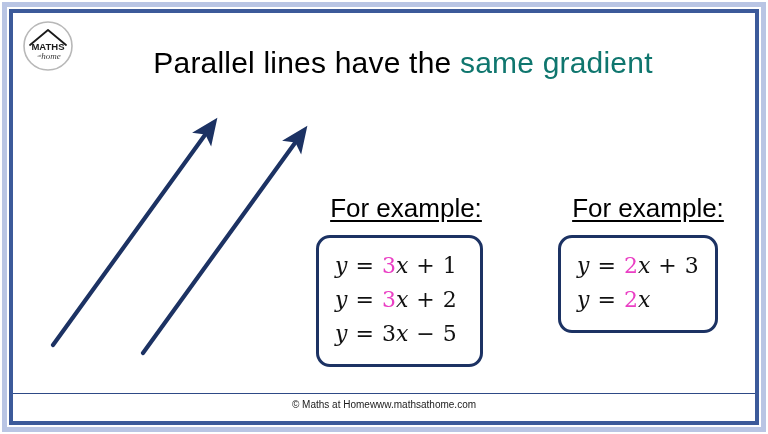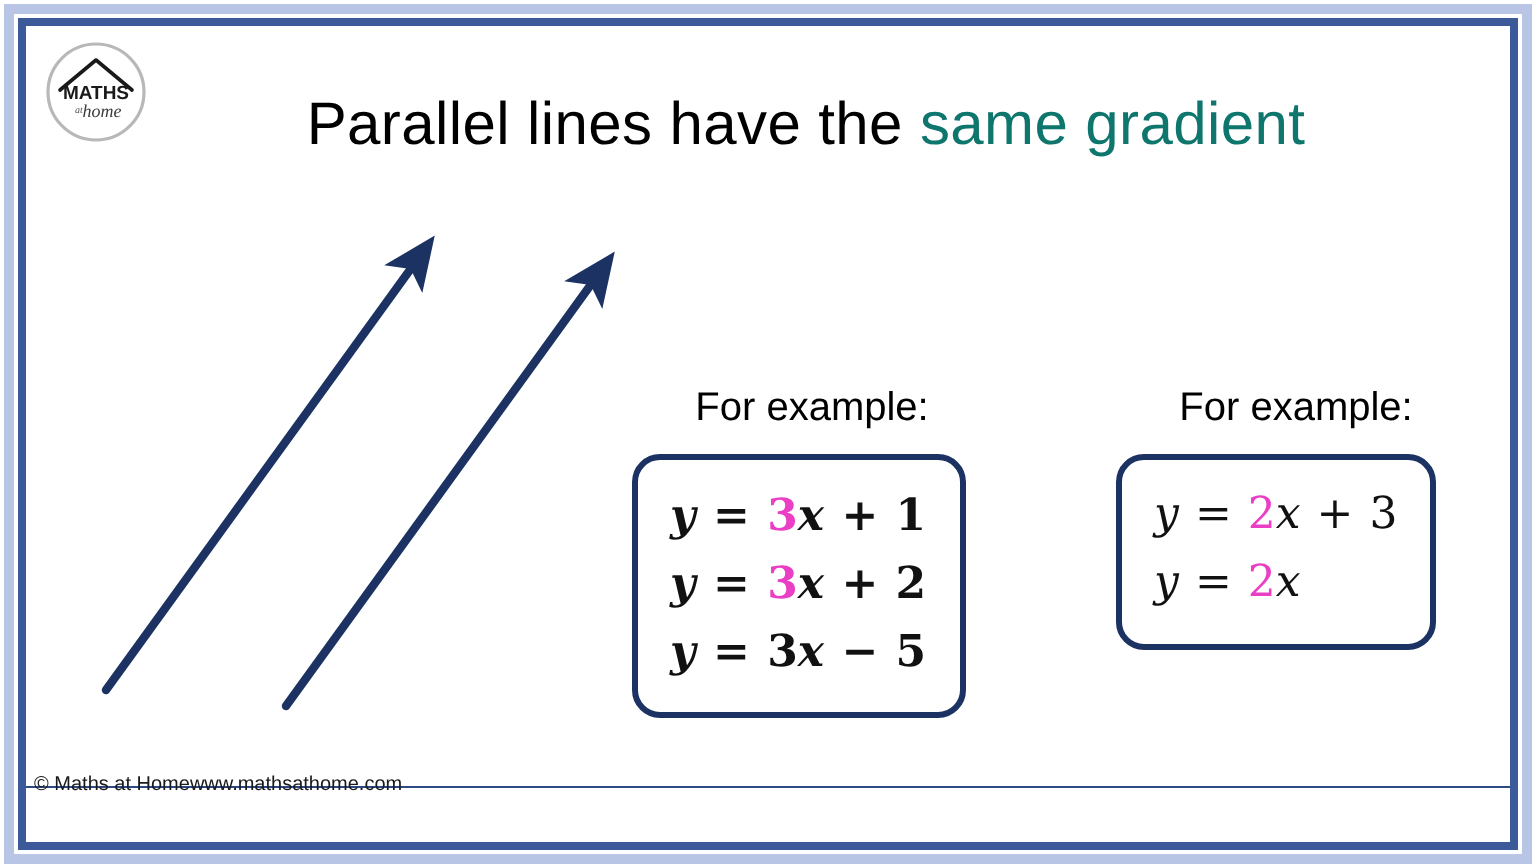--- a/index.html
+++ b/index.html
@@ -88,36 +88,37 @@
 
   
   .example-col {
     position: absolute;
     top: 180px;
   }
   .example-col.col-1 { left: 303px; width: 180px; }
   .example-col.col-2 { left: 545px; width: 180px; }
 
   .example-heading {
-    font-size: 20px;
+    font-size: 26px;
     color: #000000;
     text-align: center;
+    text-decoration: underline;
     text-underline-offset: 3px;
     margin: 0 0 11px 0;
     white-space: nowrap;
   }
 
   .eq-box {
     border: 3px solid #1c3263;
     border-radius: 14px;
     background: #ffffff;
     padding: 11px 12px 13px 12px;
     box-sizing: border-box;
   }
-  .example-col.col-1 .eq-box { width: 167px; font-weight: bold; }
+  .example-col.col-1 .eq-box { width: 167px; }
   .example-col.col-2 .eq-box { width: 160px; }
 
   .eq {
     font-family: "DejaVu Serif", serif;
     font-size: 22px;
     color: #111111;
     white-space: nowrap;
     padding: 6px 2px 6px 4px;
     line-height: 1.0;
   }
@@ -140,27 +141,27 @@
     left: 0px;
     right: 0px;
     bottom: 27px;
     height: 1px;
     background: #2e4a86;
   }
   .footer {
     position: absolute;
     left: 4px;
     right: 4px;
-    bottom: 20px;
+    bottom: 8px;
     height: 18px;
     font-size: 10px;
     color: #1a1a1a;
     display: flex;
     align-items: center;
-    justify-content: flex-start;
+    justify-content: center;
     margin-top: 31px;
   }
   .footer span { white-space: nowrap; }
 </style>
 </head>
 <body>
 
 <div class="slide">
 
   <div class="frame-outer"></div>

